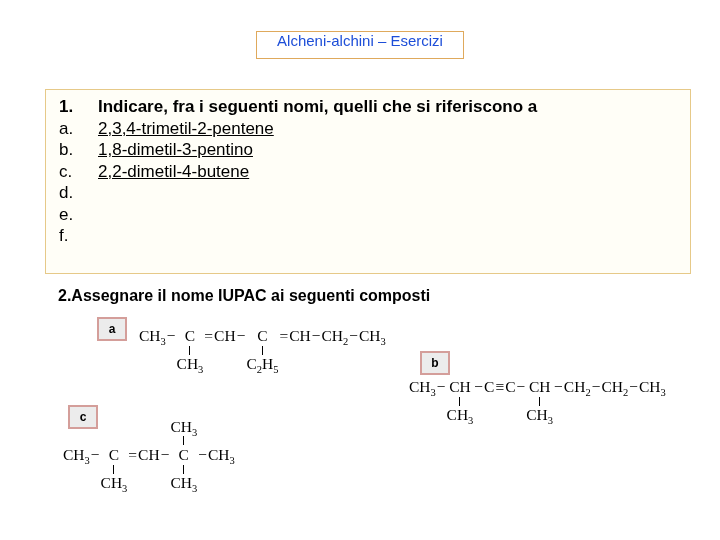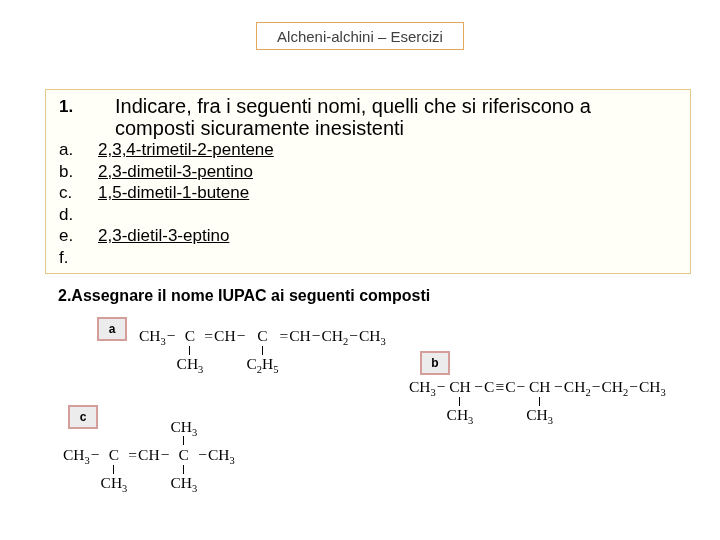--- a/index.html
+++ b/index.html
@@ -2,36 +2,36 @@
 <html><head>
 <meta charset="utf-8">
 <style>
   html,body{margin:0;padding:0;background:#888;}
   .slide{
     position:relative;width:720px;height:540px;background:#ffffff;
     font-family:"Liberation Sans",sans-serif;color:#000;overflow:hidden;margin:0 auto;
   }
   
   .title-box{
-    position:absolute;left:256px;top:22px;width:206px;height:26px;
+    position:absolute;left:256px;top:31px;width:206px;height:26px;
     border:1px solid #dfa95c;background:#ffffff;
-    display:flex;align-items:center;justify-content:center;
-    font-size:15px;color:#404040;
+    display:flex;justify-content:center;
+    font-size:15px;color:#1d4ed8;
   }
   
   .ex1-box{
     position:absolute;left:45px;top:89px;width:631px;height:177px;
     border:1px solid #e6c988;background:#fffef7;
     padding:6px 0 0 13px;box-sizing:content-box;
   }
   .row{display:flex;}
   .row .marker{width:39px;flex-shrink:0;font-size:17px;line-height:21.5px;}
   .row .itext{font-size:17px;line-height:21.5px;text-decoration:underline;}
   .bold{font-weight:bold;}
-  .qline{display:block;font-size:20px;line-height:21.5px;font-weight:normal;margin-left:17px;}
+  .qline{display:block;font-size:17px;line-height:21.5px;font-weight:bold;}
   
   .ex2-heading{position:absolute;left:58px;top:287px;display:flex;}
   
   .struct-label{
     position:absolute;width:26px;height:20px;
     background:#ececec;border:2px solid #d49e9a;
     display:flex;align-items:center;justify-content:center;
     font-size:12px;font-weight:bold;color:#000;
   }
   
@@ -54,41 +54,39 @@
 
   <div class="title-box">
     <span>Alcheni-alchini – Esercizi</span>
   </div>
 
   <div class="ex1-box">
     <div class="row">
       <span class="marker bold">1.</span>
       <span class="qtext">
         <span class="qline">Indicare, fra i seguenti nomi, quelli che si riferiscono a</span>
-        <span class="qline">composti sicuramente inesistenti</span>
       </span>
     </div>
     <div class="row">
       <span class="marker">a.</span>
       <span class="itext">2,3,4-trimetil-2-pentene</span>
     </div>
     <div class="row">
       <span class="marker">b.</span>
-      <span class="itext">2,3-dimetil-3-pentino</span>
+      <span class="itext">1,8-dimetil-3-pentino</span>
     </div>
     <div class="row">
       <span class="marker">c.</span>
-      <span class="itext">1,5-dimetil-1-butene</span>
+      <span class="itext">2,2-dimetil-4-butene</span>
     </div>
     <div class="row">
       <span class="marker">d.</span>
     </div>
     <div class="row">
       <span class="marker">e.</span>
-      <span class="itext">2,3-dietil-3-eptino</span>
     </div>
     <div class="row">
       <span class="marker">f.</span>
     </div>
   </div>
 
   <div class="ex2-heading">
     <span class="marker bold">2.</span>
     <span class="itext bold">Assegnare il nome IUPAC ai seguenti composti</span>
   </div>

